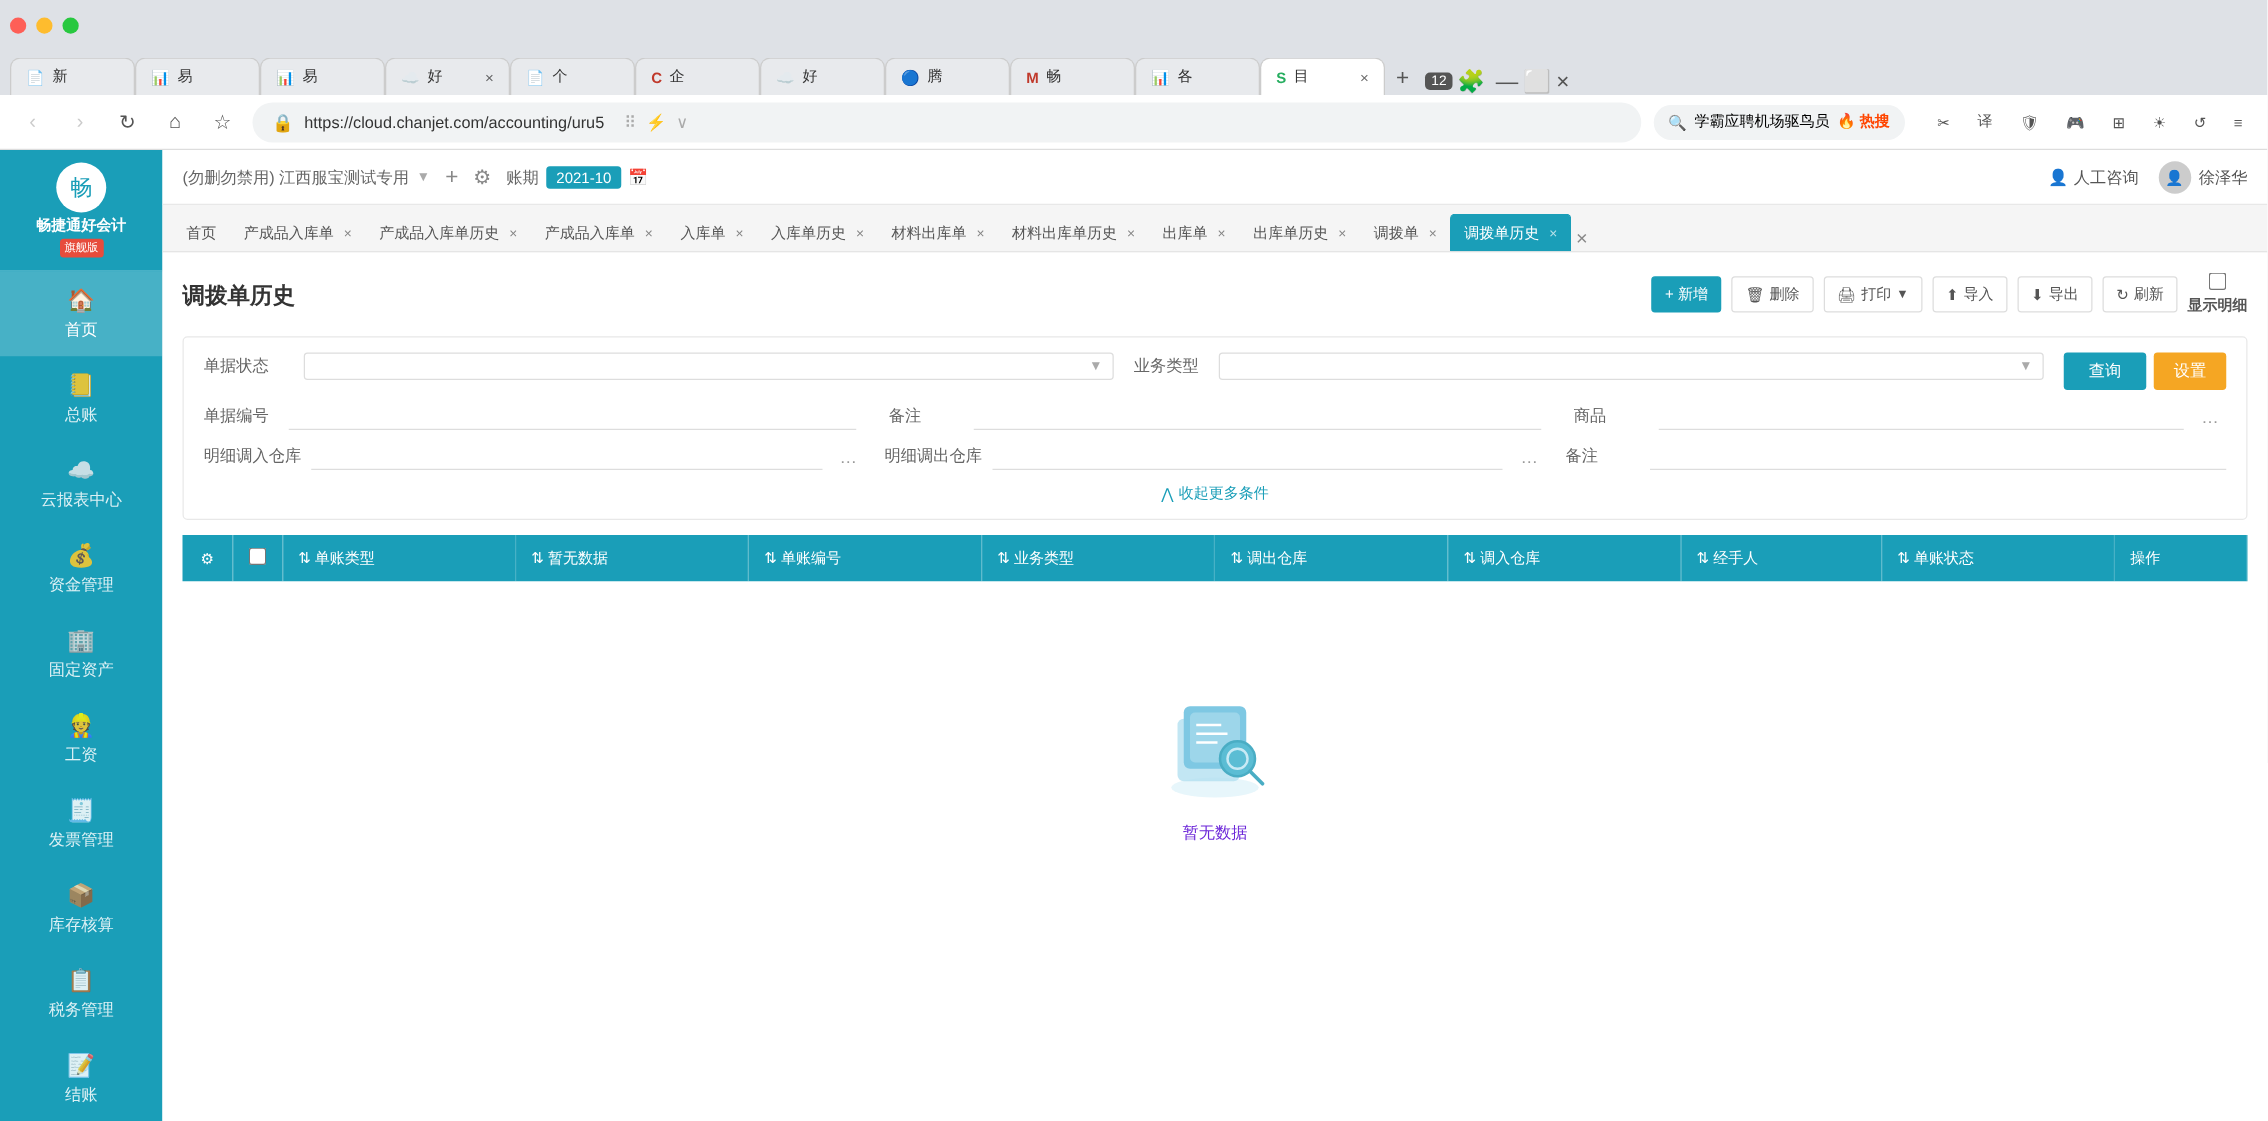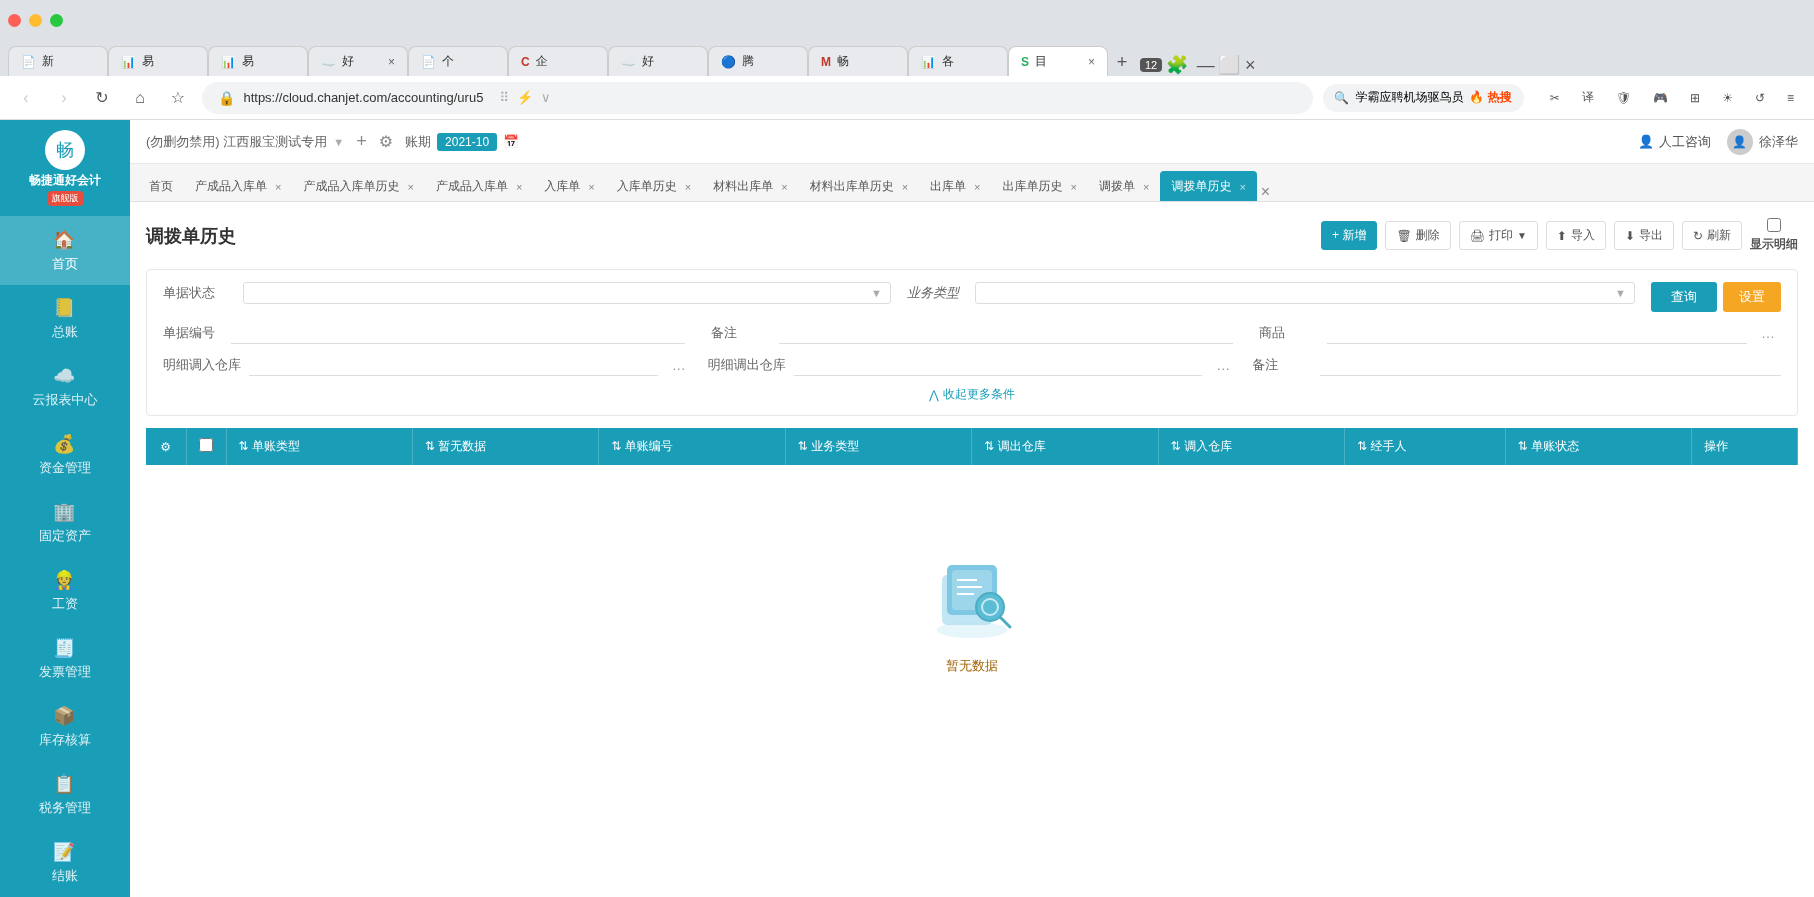--- a/index.html
+++ b/index.html
@@ -77,21 +77,21 @@
     .query-btn { background: #1a9eb8; color: #fff; border: none; padding: 6px 20px; border-radius: 3px; cursor: pointer; font-size: 13px; }
     .settings-btn { background: #f5a623; color: #fff; border: none; padding: 4px 16px; border-radius: 3px; cursor: pointer; font-size: 13px; }
     .ellipsis-btn { padding: 2px 6px; color: #999; cursor: pointer; font-size: 14px; }
 
     
     .data-table { width: 100%; border-collapse: collapse; }
     .data-table thead { background: #1a9eb8; }
     .data-table thead th { color: #fff; padding: 10px 12px; font-size: 12px; font-weight: normal; text-align: left; border-right: 1px solid rgba(255,255,255,0.2); white-space: nowrap; cursor: pointer; }
     .data-table thead th:first-child { width: 36px; text-align: center; }
     .data-table thead th:nth-child(2) { width: 36px; text-align: center; }
-    .empty-state { display: flex; flex-direction: column; align-items: center; justify-content: center; padding: 80px 0; color: #a16207; }
+    .empty-state { display: flex; flex-direction: column; align-items: center; justify-content: center; padding: 80px 0; color: #6d28d9; }
 
     
     ::-webkit-scrollbar { width: 6px; height: 6px; }
     ::-webkit-scrollbar-track { background: #f1f1f1; }
     ::-webkit-scrollbar-thumb { background: #ccc; border-radius: 3px; }
     .filter-select-box { flex: 1; display: flex; align-items: center; border: 1px solid #ddd; border-radius: 3px; padding: 4px 8px; min-width: 0; background: #fff; }
     .filter-select-box .arrow { margin-left: auto; color: #aaa; font-size: 11px; }
   </style>
 </head>
 <body>
@@ -359,21 +359,21 @@
       <div class="filter-section">
 
         <div style="display:flex;align-items:flex-start;gap:16px;margin-bottom:10px;">
           <div style="display:flex;align-items:center;gap:20px;flex:1;">
             <span class="filter-label">单据状态</span>
             <div class="filter-select-box" style="min-width:260px;">
               <span style="color:#aaa;font-size:13px;"></span>
               <span class="arrow">▼</span>
             </div>
           </div>
-          <div style="display:flex;align-items:center;gap:8px;flex:1;font-style:italic;">
+          <div style="display:flex;align-items:center;gap:8px;flex:1;">
             <span class="filter-label">业务类型</span>
             <div class="filter-select-box" style="min-width:260px;">
               <span style="color:#aaa;font-size:13px;"></span>
               <span class="arrow">▼</span>
             </div>
           </div>
           <div class="action-btns">
             <button class="query-btn">查询</button>
             <button class="settings-btn">设置</button>
           </div>

